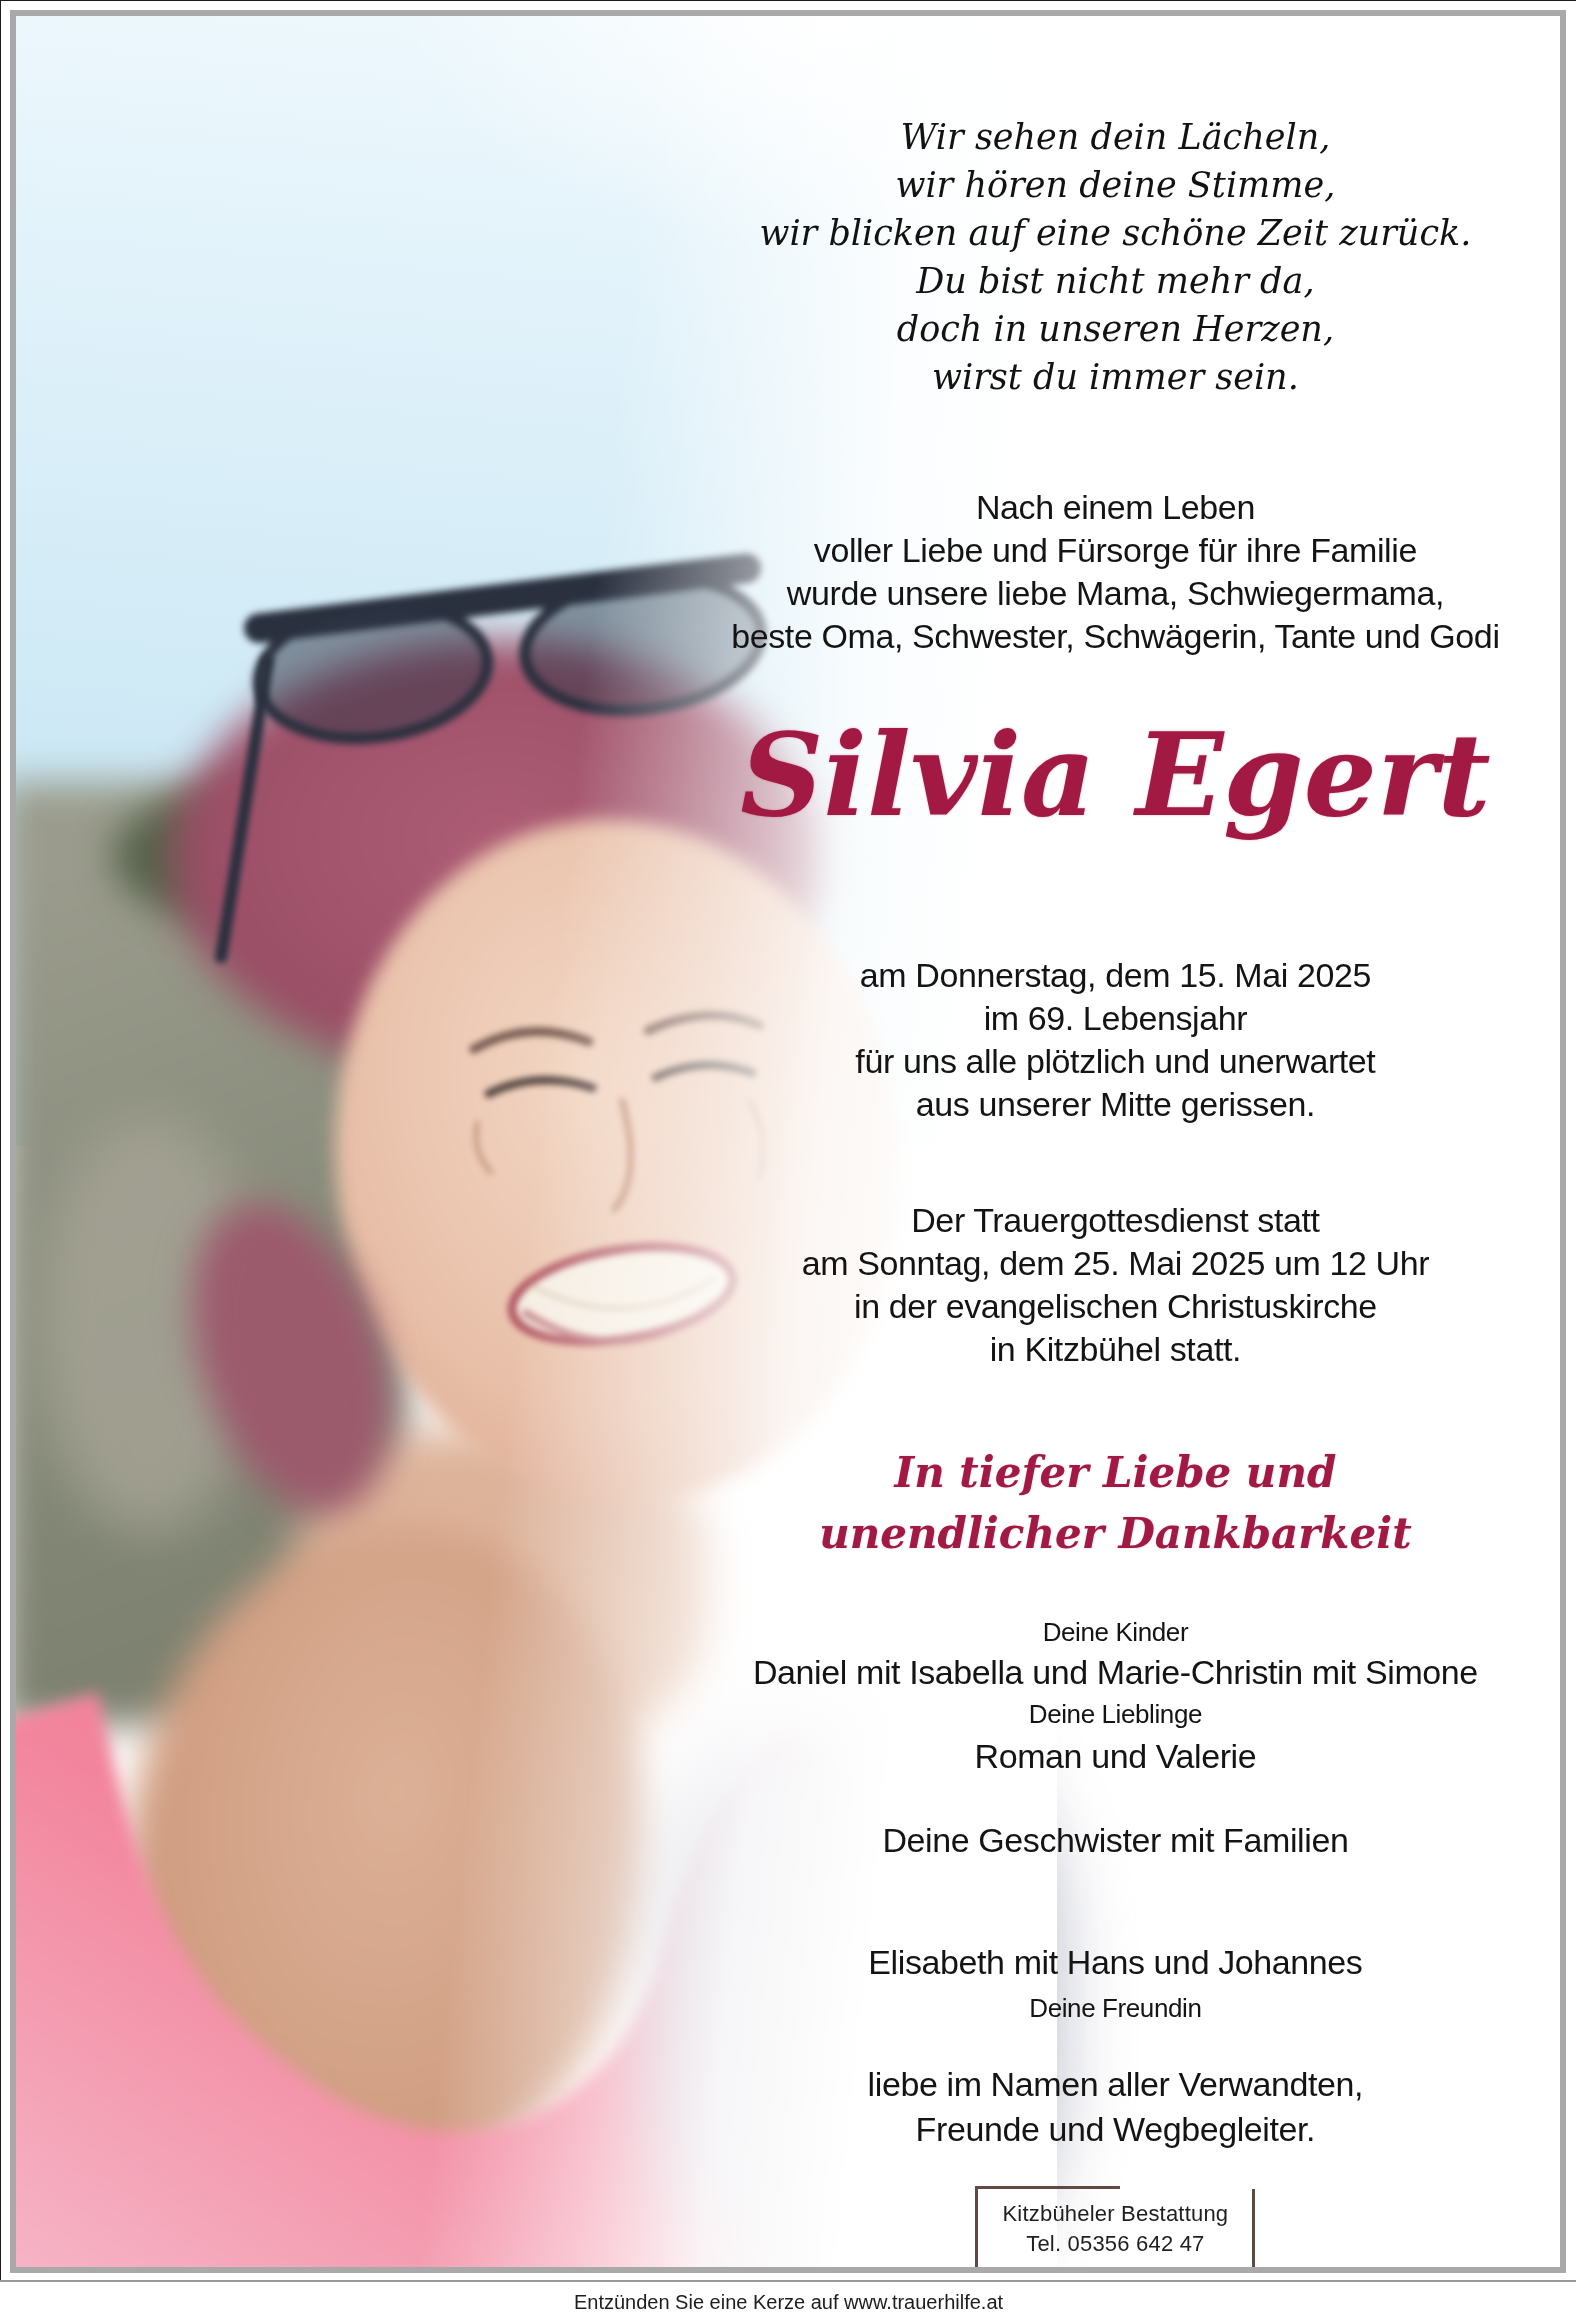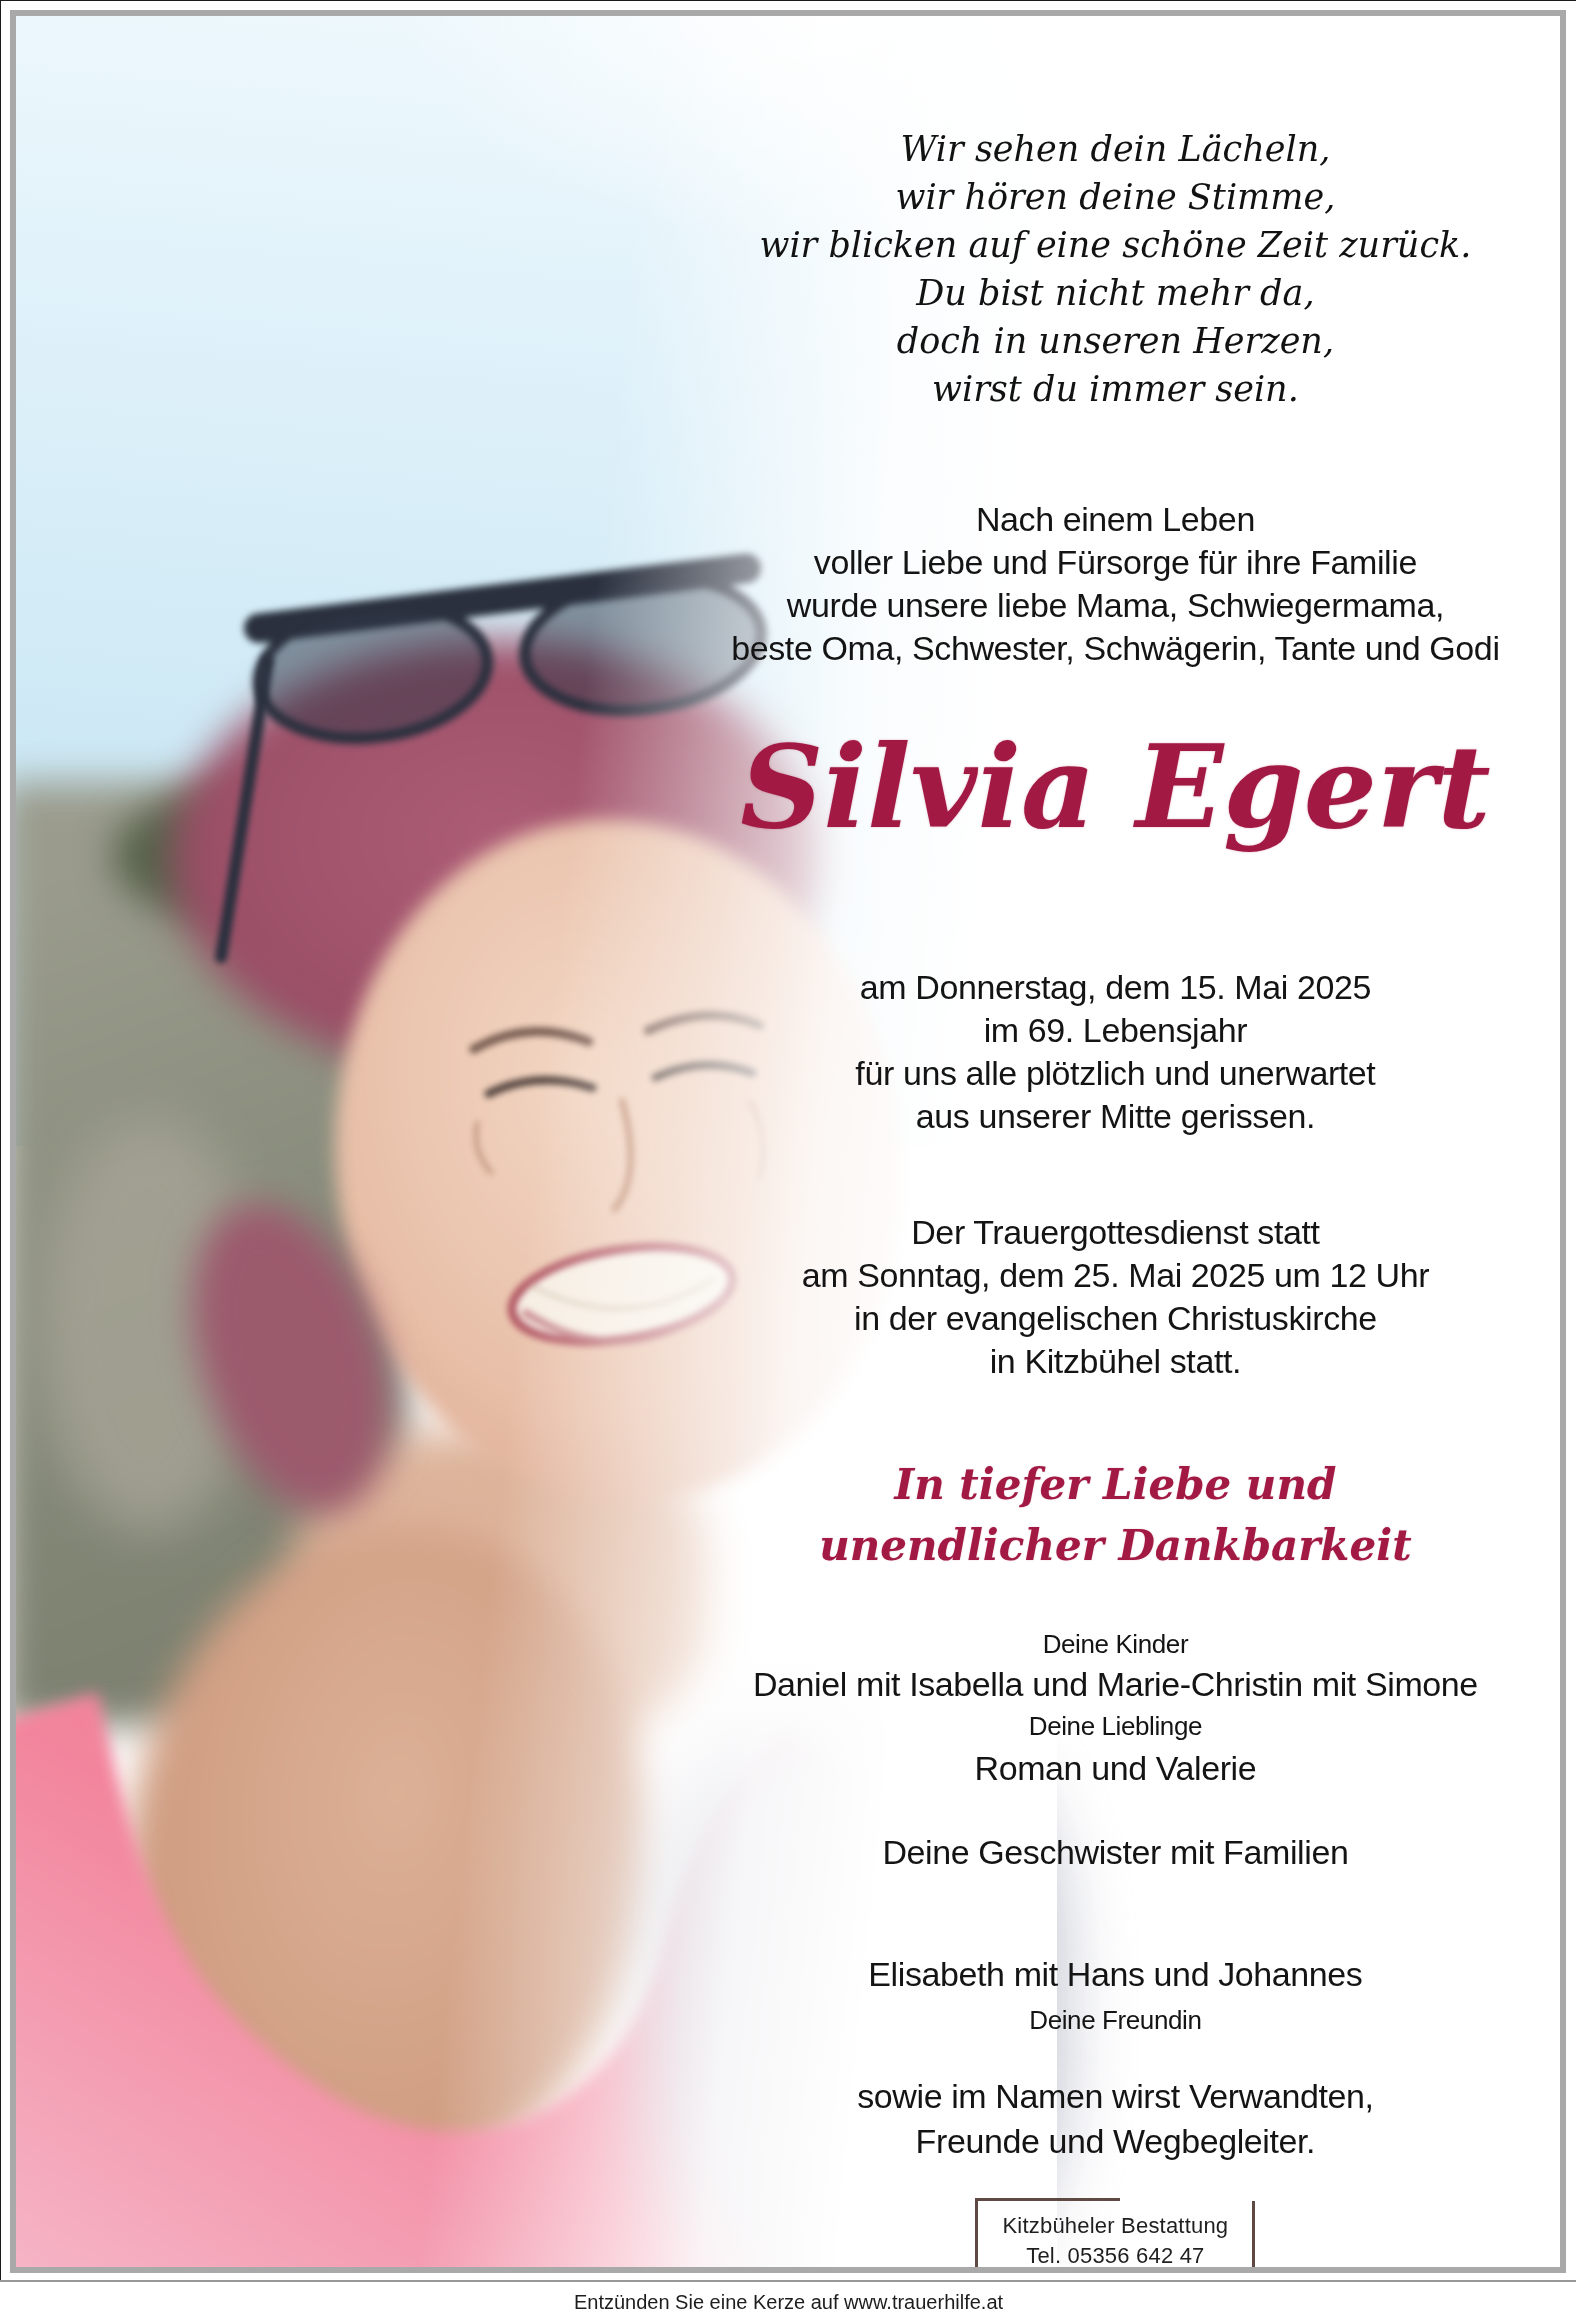--- a/index.html
+++ b/index.html
@@ -45,21 +45,21 @@
   .ph-arm{left:247px;top:639px;width:12px;height:312px;background:#2a303e;filter:blur(3px);
           transform:rotate(9deg);transform-origin:top center;border-radius:6px;}
   .ph-shirt{left:-30px;top:1665px;width:922px;height:602px;filter:blur(7.4px);}
   .ph-lavender{left:639px;top:1695px;width:401px;height:595px;background:#b5b7c6;filter:blur(37px);opacity:.95;border-radius:40%;}
   .photo::before{content:"";position:absolute;inset:0;z-index:25;pointer-events:none;
           background:radial-gradient(ellipse 706px 387px at 78% 0%,rgba(255,255,255,.95) 0%,rgba(255,255,255,0) 60%);}
   .photo::after{content:"";position:absolute;inset:0;z-index:26;pointer-events:none;
           background:linear-gradient(96deg,rgba(255,255,255,0) 50%,rgba(255,255,255,.88) 72%,#ffffff 83%);}
 
   
-  .content{position:absolute;left:653px;top:0;width:892px;height:100%;z-index:40;text-align:center;margin-top:12px;}
+  .content{position:absolute;left:653px;top:0;width:892px;height:100%;z-index:40;text-align:center;}
   .content > div{position:absolute;left:0;width:100%;}
   .hw{font-family:"DejaVu Serif","Liberation Serif",serif;font-style:italic;}
   .body-txt{font-family:"Liberation Sans",sans-serif;letter-spacing:-0.4px;color:#141414;}
 
   .poem{top:97px;font-size:35px;line-height:48px;color:#121212;}
   .intro{top:470px;font-size:34px;line-height:43px;}
   .name{top:673px;font-size:115px;line-height:171px;font-weight:bold;color:var(--accent-red);
         text-shadow:0 0 2.2px rgba(162,26,68,.35);}
   .death{top:938px;font-size:34px;line-height:43px;}
   .service{top:1183px;font-size:34px;line-height:43px;}
@@ -185,21 +185,21 @@
 
       <div class="lbl-children small-label body-txt">Deine Kinder</div>
       <div class="val-children big-line body-txt">Daniel mit Isabella und Marie-Christin mit Simone</div>
       <div class="lbl-darlings small-label body-txt">Deine Lieblinge</div>
       <div class="val-darlings big-line body-txt">Roman und Valerie</div>
       <div class="val-siblings big-line body-txt">Deine Geschwister mit Familien</div>
       <div class="lbl-friend small-label body-txt">Deine Freundin</div>
       <div class="val-friend big-line body-txt">Elisabeth mit Hans und Johannes</div>
 
       <div class="closing body-txt">
-        <div>sowie im Namen wirst Verwandten,</div>
+        <div>liebe im Namen aller Verwandten,</div>
         <div>Freunde und Wegbegleiter.</div>
       </div>
 
       <div class="fh-box">
         <span class="fl fl-left"></span>
         <span class="fl fl-top"></span>
         <span class="fl fl-right"></span>
 
         <div>Kitzbüheler Bestattung</div>
         <div>Tel. 05356 642 47</div>

